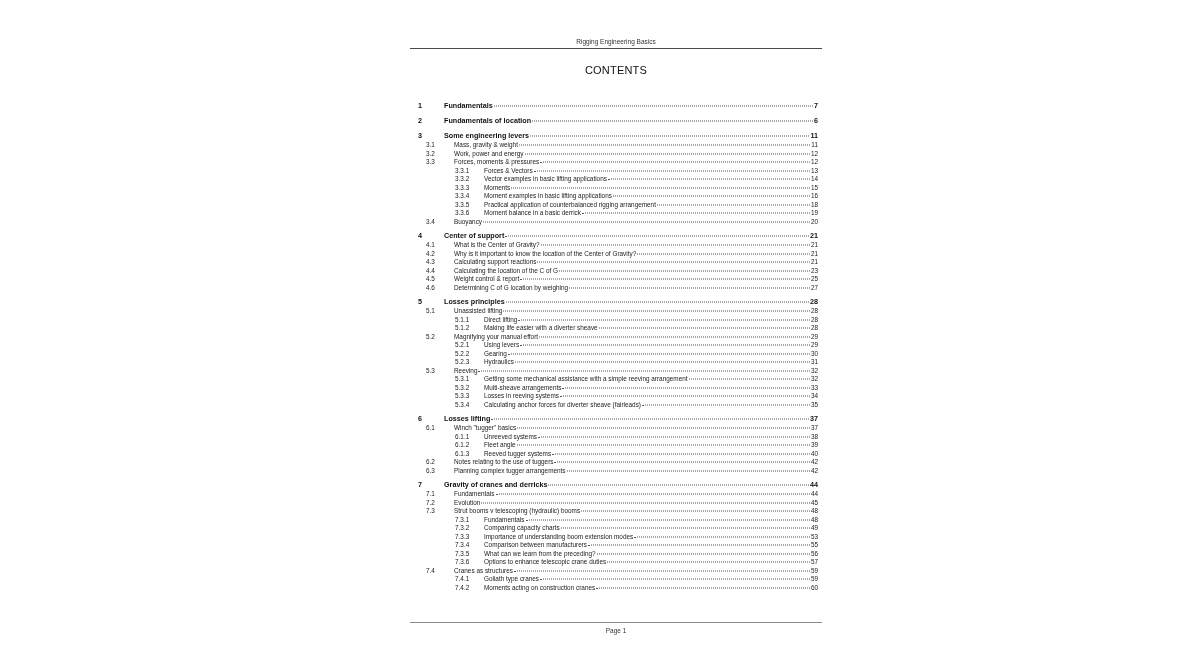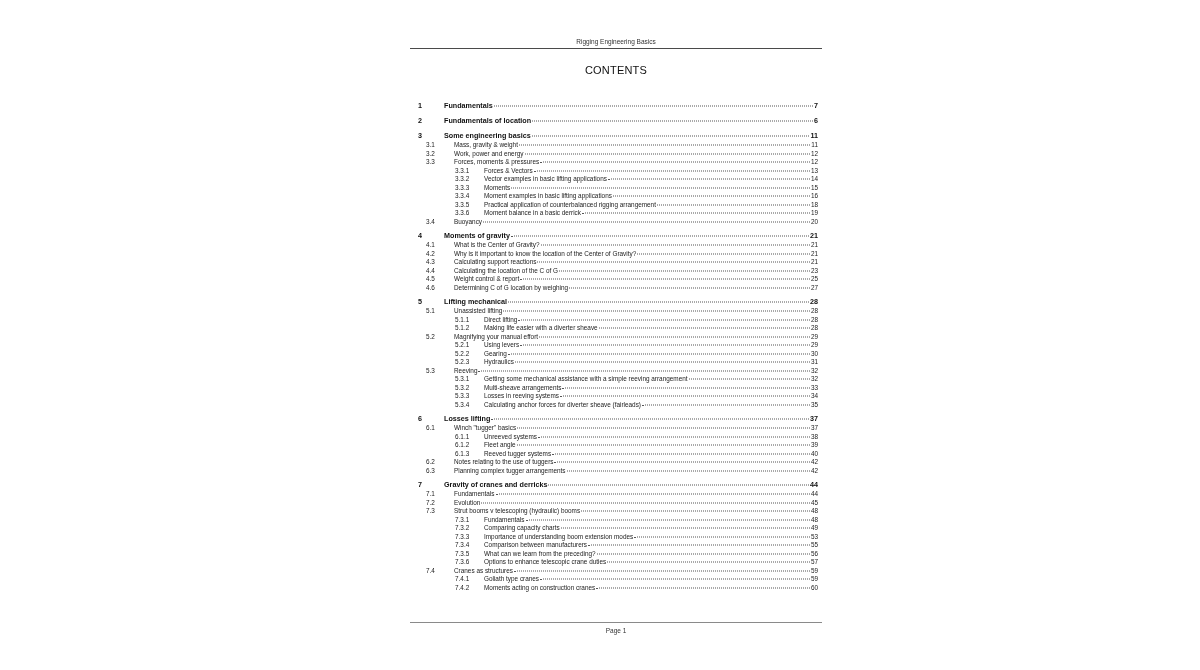--- a/index.html
+++ b/index.html
@@ -66,21 +66,21 @@
         <span class="num">2</span>
         <span class="label-wrap">
           <span class="label">Fundamentals of location</span>
           <span class="leader"></span>
           <span class="page-no">6</span>
         </span>
       </div>
       <div class="row l1" style="top: 101px;">
         <span class="num">3</span>
         <span class="label-wrap">
-          <span class="label">Some engineering basics</span>
+          <span class="label">Some engineering levers</span>
           <span class="leader"></span>
           <span class="page-no">11</span>
         </span>
       </div>
       <div class="row l2" style="top: 110px;">
         <span class="num">3.1</span>
         <span class="label-wrap">
           <span class="label">Mass, gravity &amp; weight</span>
           <span class="leader"></span>
           <span class="page-no">11</span>
@@ -154,21 +154,21 @@
         <span class="num">3.4</span>
         <span class="label-wrap">
           <span class="label">Buoyancy</span>
           <span class="leader"></span>
           <span class="page-no">20</span>
         </span>
       </div>
       <div class="row l1" style="top: 201px;">
         <span class="num">4</span>
         <span class="label-wrap">
-          <span class="label">Moments of gravity</span>
+          <span class="label">Center of support</span>
           <span class="leader"></span>
           <span class="page-no">21</span>
         </span>
       </div>
       <div class="row l2" style="top: 210px;">
         <span class="num">4.1</span>
         <span class="label-wrap">
           <span class="label">What is the Center of Gravity?</span>
           <span class="leader"></span>
           <span class="page-no">21</span>
@@ -210,21 +210,21 @@
         <span class="num">4.6</span>
         <span class="label-wrap">
           <span class="label">Determining C of G location by weighing</span>
           <span class="leader"></span>
           <span class="page-no">27</span>
         </span>
       </div>
       <div class="row l1" style="top: 267px;">
         <span class="num">5</span>
         <span class="label-wrap">
-          <span class="label">Lifting mechanical</span>
+          <span class="label">Losses principles</span>
           <span class="leader"></span>
           <span class="page-no">28</span>
         </span>
       </div>
       <div class="row l2" style="top: 276px;">
         <span class="num">5.1</span>
         <span class="label-wrap">
           <span class="label">Unassisted lifting</span>
           <span class="leader"></span>
           <span class="page-no">28</span>

